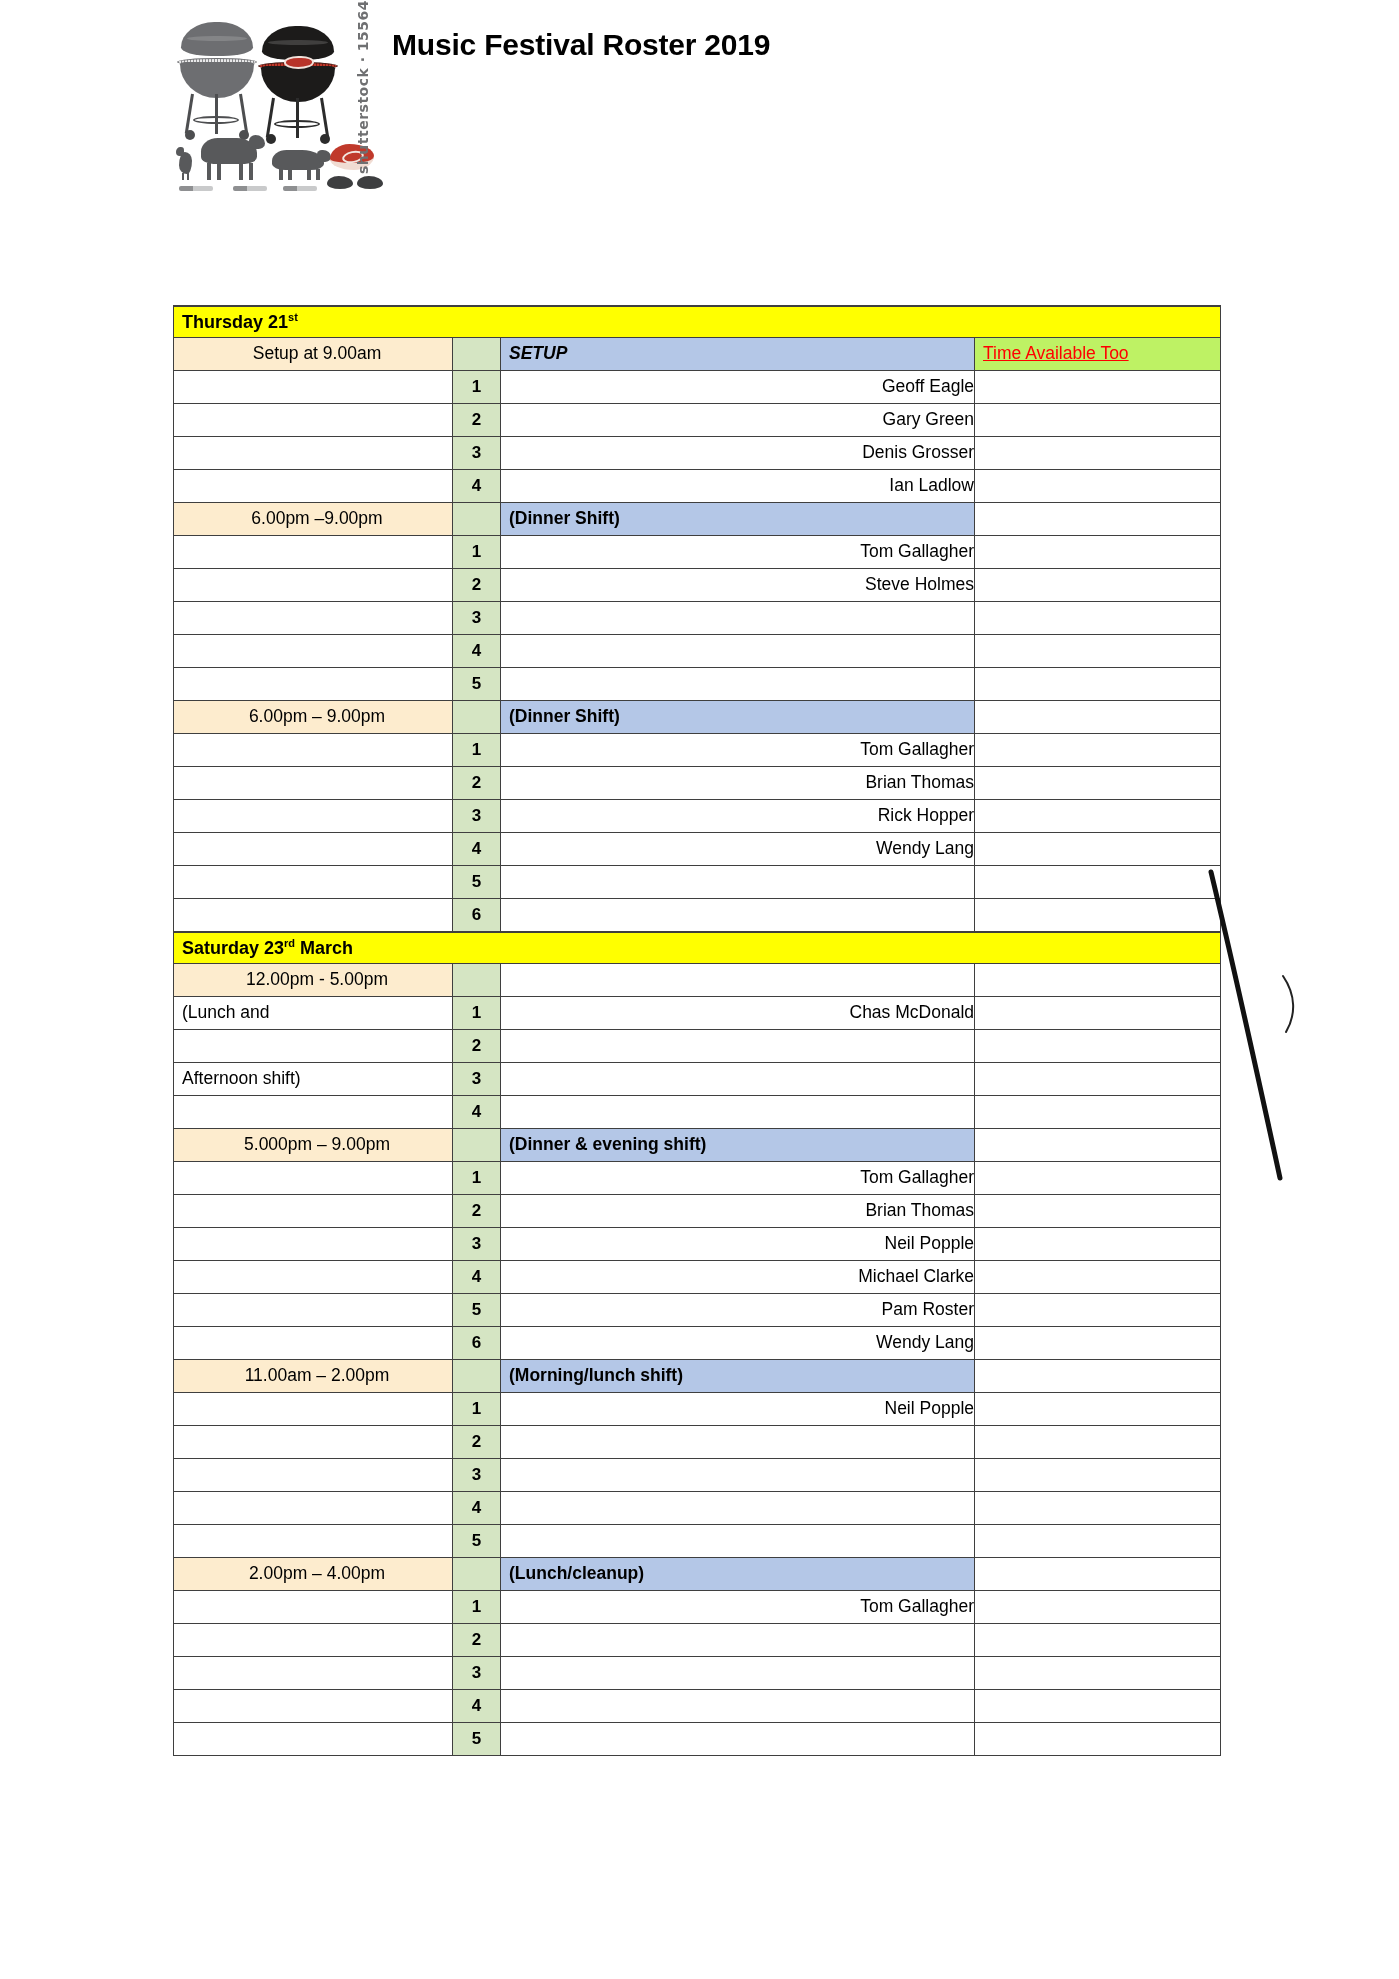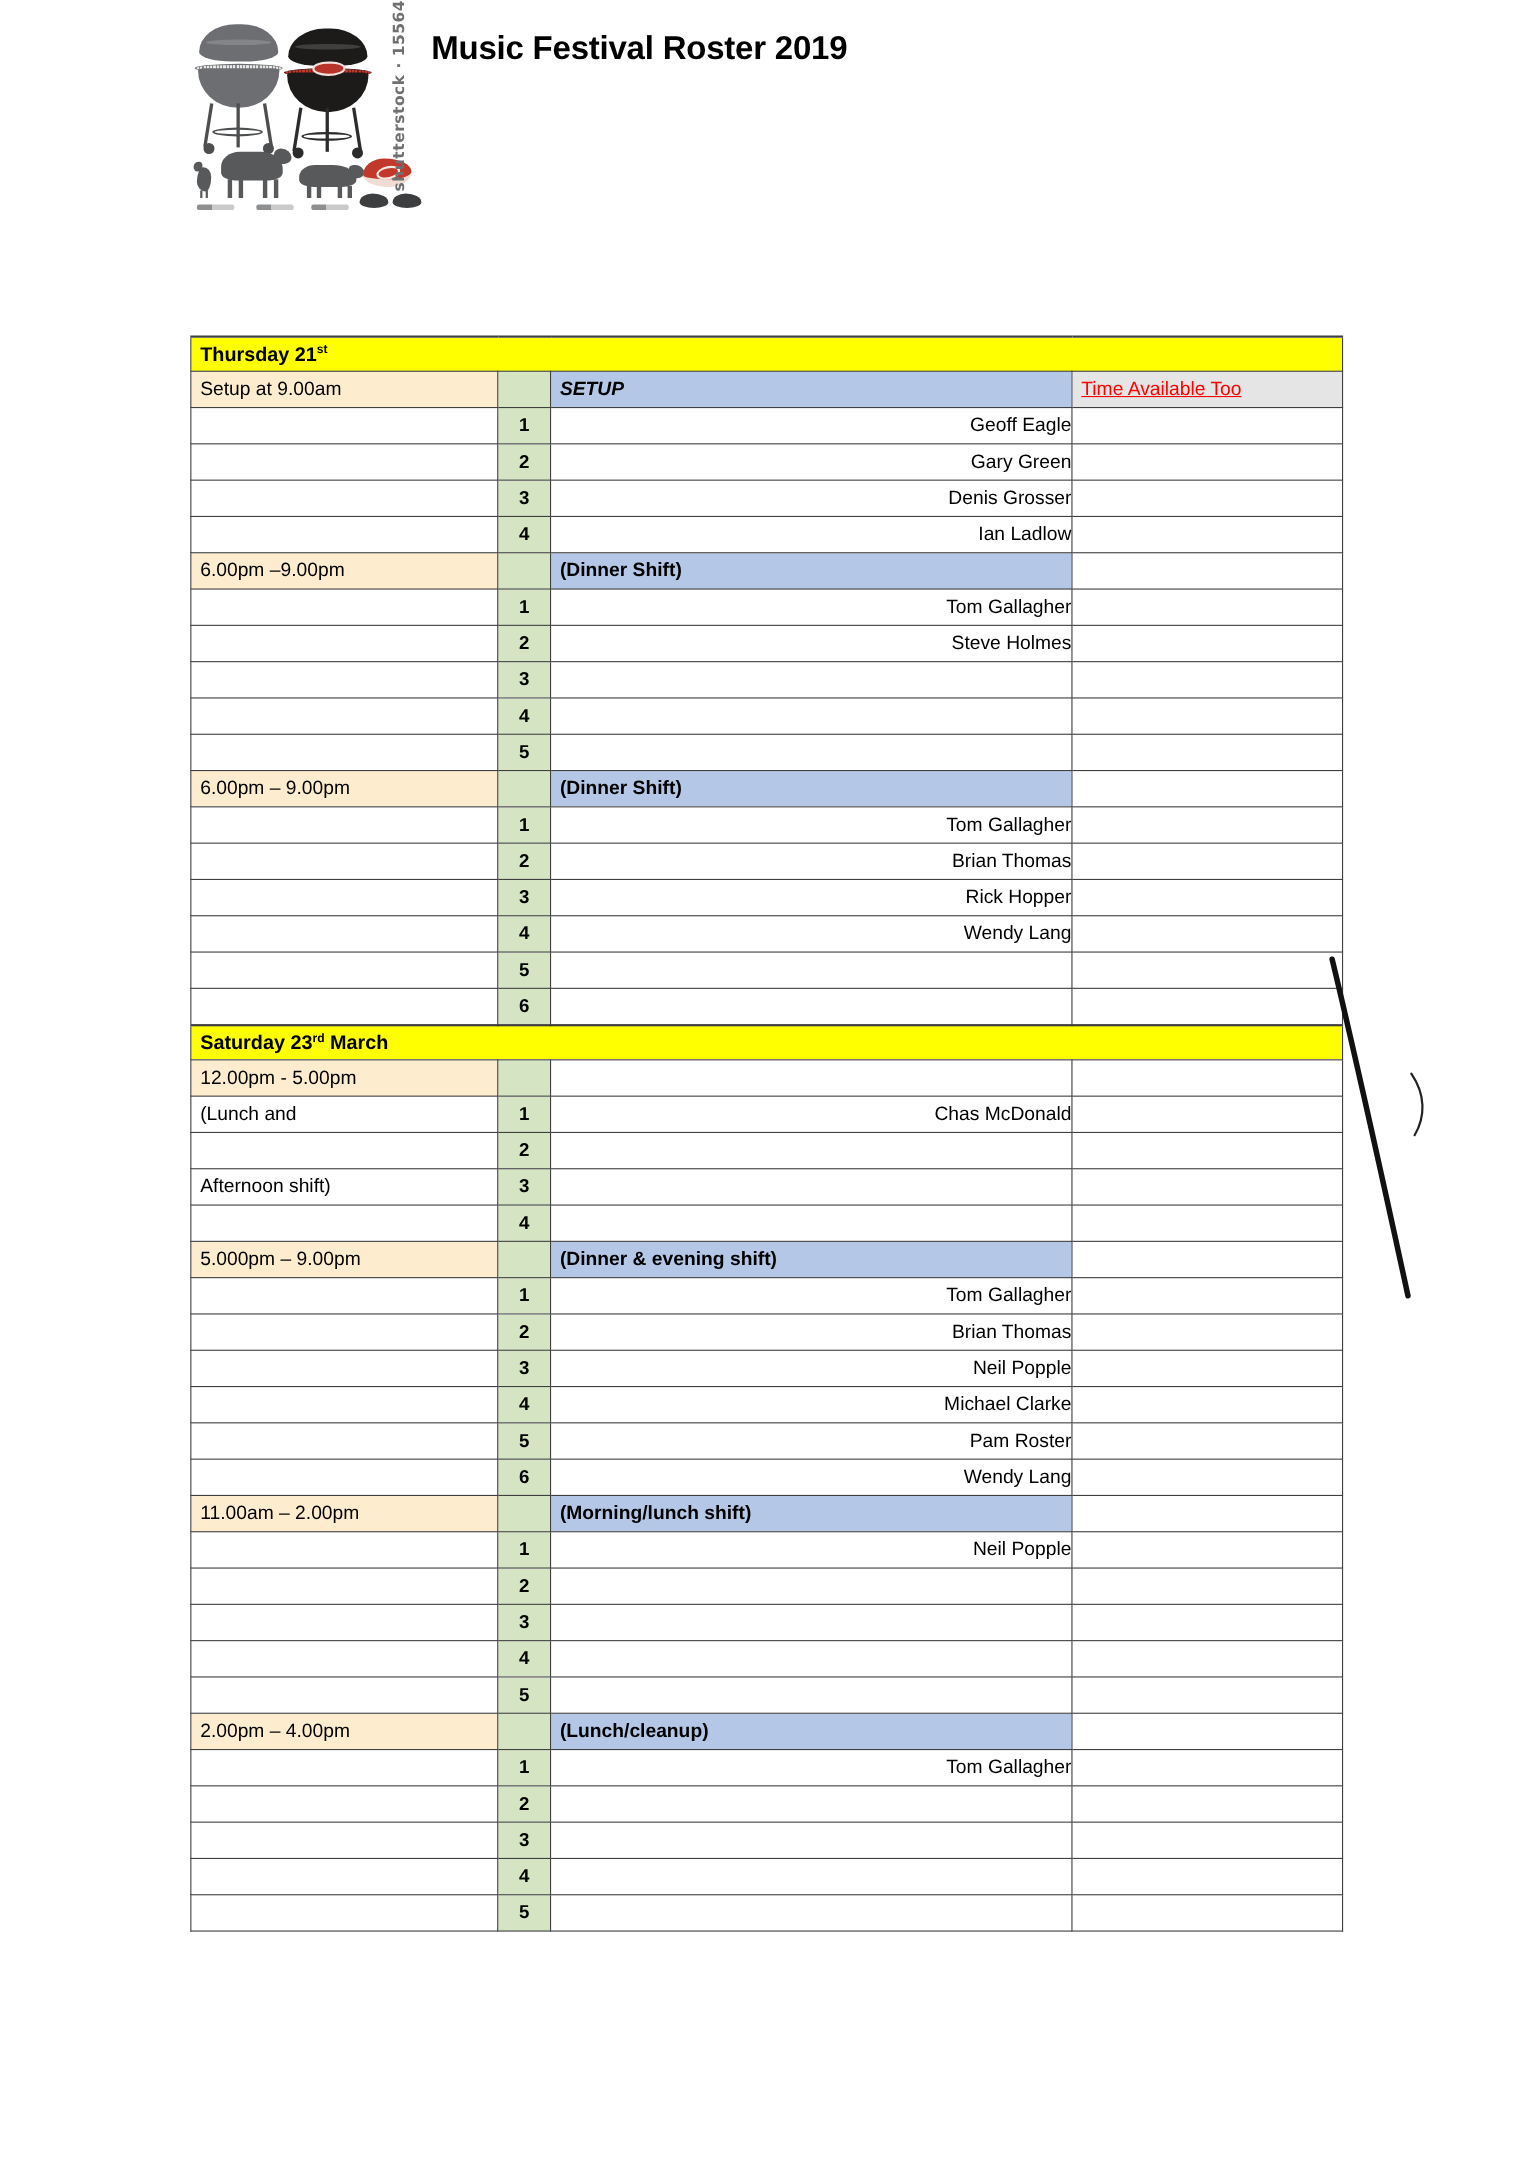--- a/index.html
+++ b/index.html
@@ -264,20 +264,21 @@
     background: #ffff00;
     font-weight: bold;
     font-size: 18px;
     height: 30px;
     border-top: 2px solid #3f3f3f;
   }
   tr.day-row td sup { font-size: 11px; vertical-align: super; }
 
   td.time-cell {
     background: #fdecce;
+    text-align: center;
   }
   td.time-plain { background: #ffffff; margin-top: 36px; }
   td.num-cell {
     background: #d5e5c3;
     text-align: center;
     padding: 0;
     font-weight: bold;
     font-size: 17px;
   }
   td.num-empty { background: #d5e5c3; padding: 0; }
@@ -285,21 +286,21 @@
     background: #b4c7e7;
     font-weight: bold;
   }
   td.shift-cell.italic {
     font-style: italic;
     font-weight: bold;
   }
   td.name-cell { background: #ffffff; text-align: right; }
   td.avail-cell { background: #ffffff; }
   td.avail-head {
-    background: #e5e5e5;
+    background: #bef264;
     color: #ff0000;
     text-decoration: underline;
   }
   tr.shift-row td { border-top: 1px solid #3f3f3f; }
 
   
   .pen-layer {
     position: absolute;
     left: 1180px;
     top: 860px;

